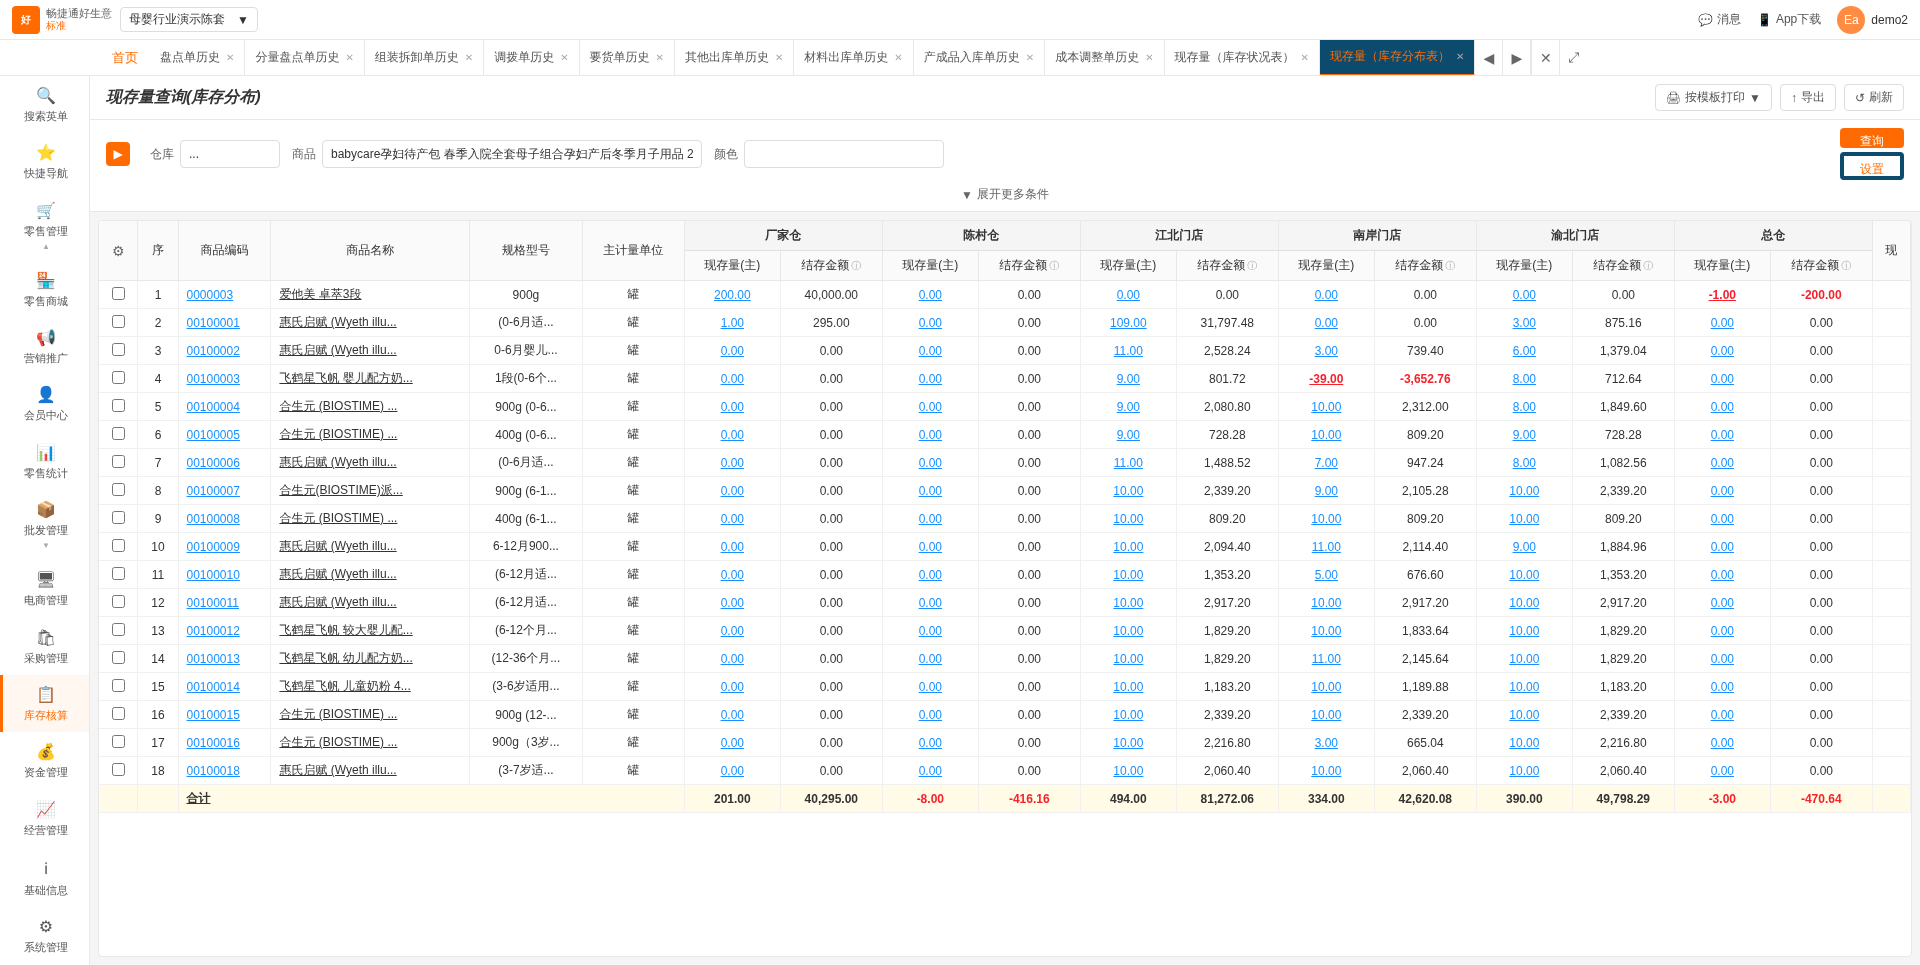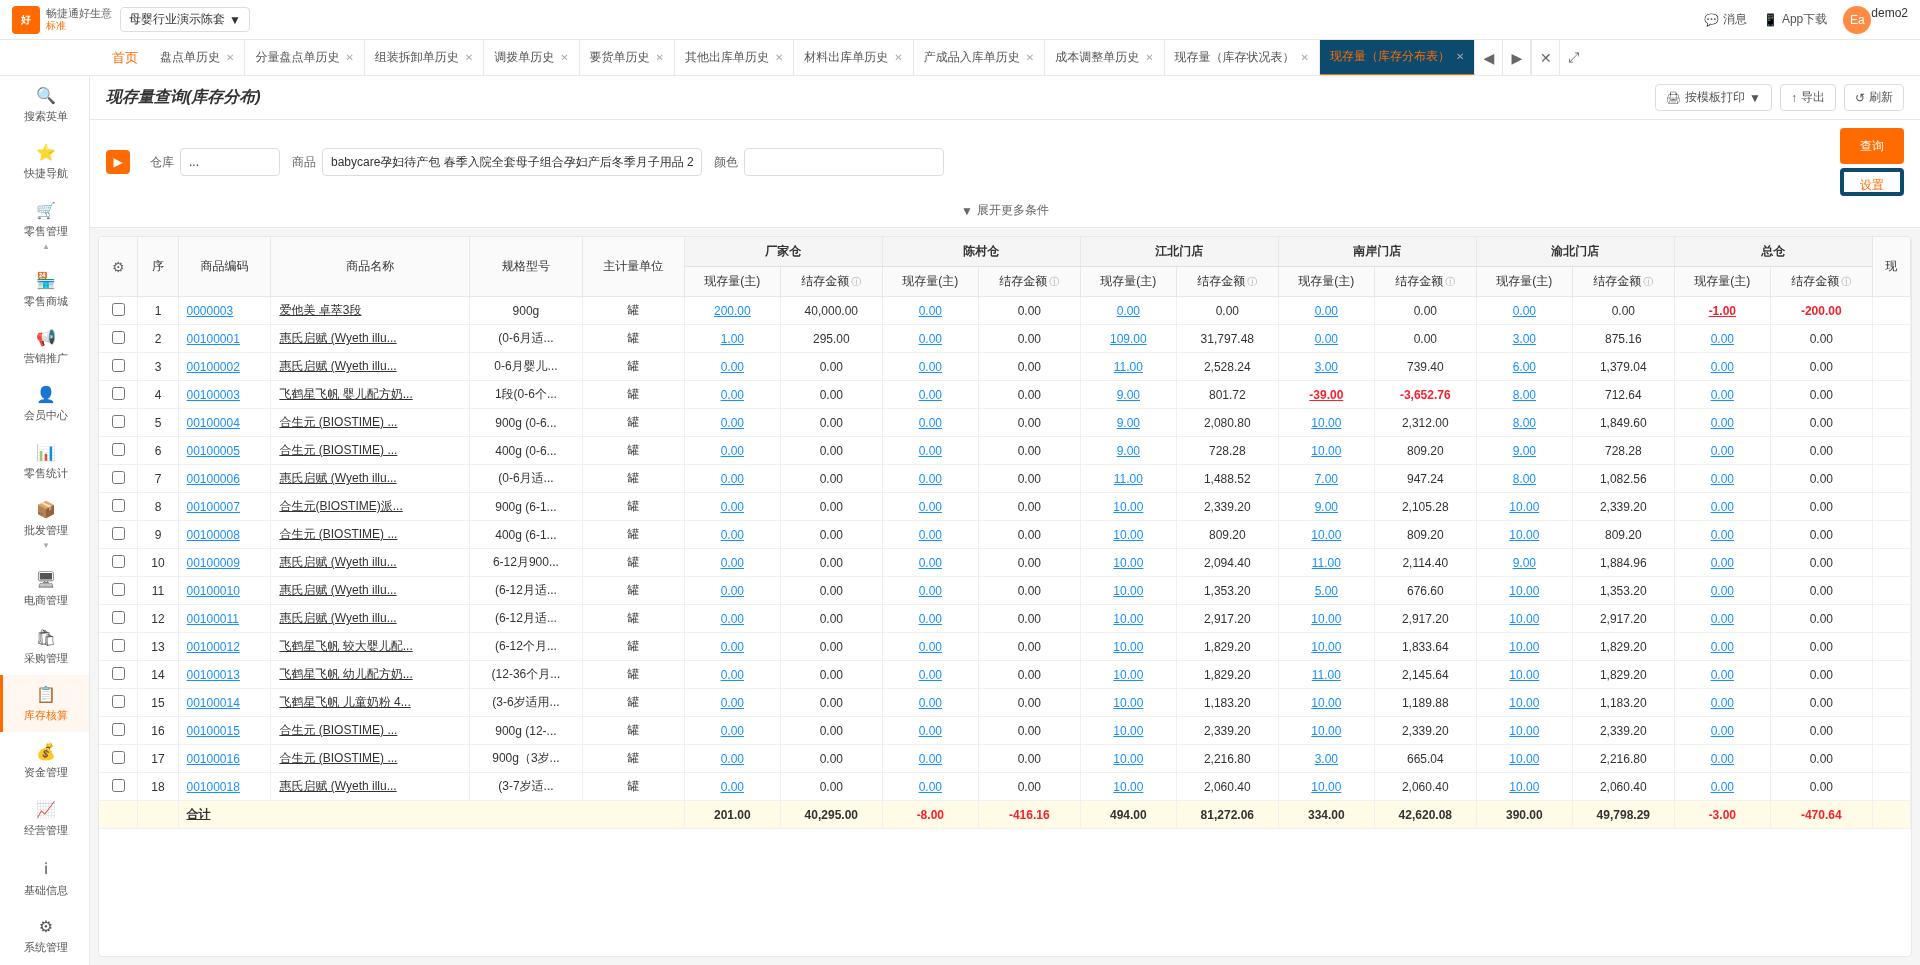--- a/index.html
+++ b/index.html
@@ -4,24 +4,24 @@
   <style>
     * { box-sizing: border-box; margin: 0; padding: 0; }
     body { font-family: 'Microsoft YaHei', Arial, sans-serif; font-size: 12px; background: #f5f5f5; color: #333; overflow: hidden; height: 965px; }
 
     
     .top-bar { height: 40px; background: #fff; display: flex; align-items: center; justify-content: space-between; padding: 0 12px; border-bottom: 1px solid #e8e8e8; }
     .top-bar-left { display: flex; align-items: center; gap: 8px; }
     .logo-area { display: flex; align-items: center; gap: 6px; }
     .logo-icon { width: 28px; height: 28px; background: #ff6b00; border-radius: 4px; display: flex; align-items: center; justify-content: center; color: #fff; font-size: 10px; font-weight: bold; }
     .logo-text { font-size: 11px; color: #666; line-height: 1.2; }
-    .industry-selector { display: flex; align-items: center; gap: 4px; border: 1px solid #ddd; border-radius: 4px; padding: 3px 8px; cursor: pointer; background: #fff; color: #333; font-size: 12px; }
+    .industry-selector { display: flex; align-items: center; gap: 12px; border: 1px solid #ddd; border-radius: 4px; padding: 3px 8px; cursor: pointer; background: #fff; color: #333; font-size: 12px; }
     .top-bar-right { display: flex; align-items: center; gap: 16px; }
     .top-action { display: flex; align-items: center; gap: 4px; cursor: pointer; color: #555; font-size: 12px; }
-    .user-area { display: flex; cursor: pointer; }
+    .user-area { display: flex; align-items: center; gap: 6px; cursor: pointer; }
     .user-avatar { width: 28px; height: 28px; border-radius: 50%; background: #ff8c42; display: flex; align-items: center; justify-content: center; color: #fff; font-size: 12px; }
 
     
     .tab-bar { height: 36px; background: #fff; display: flex; align-items: center; border-bottom: 1px solid #e8e8e8; overflow: hidden; padding-left: 100px; }
     .tab-item { display: flex; align-items: center; padding: 0 10px; height: 36px; border-right: 1px solid #e8e8e8; cursor: pointer; white-space: nowrap; font-size: 12px; color: #555; flex-shrink: 0; }
     .tab-item.active { background: #0c4a6e; color: #ff6b00; border-bottom: 2px solid #ff6b00; }
     .tab-item .tab-close { margin-left: 6px; color: #aaa; font-size: 10px; }
     .tab-nav-btn { width: 28px; height: 36px; display: flex; align-items: center; justify-content: center; cursor: pointer; color: #666; font-size: 14px; flex-shrink: 0; border-right: 1px solid #e8e8e8; }
     .tab-close-btn { width: 28px; height: 36px; display: flex; align-items: center; justify-content: center; cursor: pointer; color: #666; font-size: 14px; flex-shrink: 0; border-left: 1px solid #e8e8e8; }
     .tab-expand-btn { width: 28px; height: 36px; display: flex; align-items: center; justify-content: center; cursor: pointer; color: #666; font-size: 14px; flex-shrink: 0; border-left: 1px solid #e8e8e8; }
@@ -52,21 +52,21 @@
     
     .filter-area { background: #fff; padding: 8px 16px; border-bottom: 1px solid #e8e8e8; }
     .filter-row { display: flex; align-items: center; gap: 12px; flex-wrap: wrap; }
     .filter-item { display: flex; align-items: center; gap: 6px; }
     .filter-label { color: #666; white-space: nowrap; font-size: 12px; }
     .filter-input { border: 1px solid #ddd; border-radius: 4px; padding: 4px 8px; font-size: 12px; color: #333; background: #fff; height: 28px; }
     .filter-input.product-input { width: 380px; }
     .filter-input.color-input { width: 200px; }
     .filter-warehouse { min-width: 100px; border: 1px solid #ddd; border-radius: 4px; padding: 4px 8px; font-size: 12px; height: 28px; cursor: pointer; }
     .expand-conditions { display: flex; align-items: center; gap: 4px; color: #666; cursor: pointer; font-size: 12px; margin-top: 6px; justify-content: center; }
-    .search-btn { background: #ff6b00; color: #fff; border: none; border-radius: 4px; padding: 5px 16px; cursor: pointer; font-size: 12px; height: 36px; }
+    .search-btn { background: #ff6b00; color: #fff; border: none; border-radius: 4px; padding: 5px 16px; cursor: pointer; font-size: 12px; height: 20px; }
     .setting-btn { background: #fff; color: #ff6b00; border: 4px solid #0c4a6e; border-radius: 4px; padding: 5px 16px; cursor: pointer; font-size: 12px; height: 28px; }
     .orange-arrow { width: 24px; height: 24px; background: #ff6b00; border-radius: 4px; display: flex; align-items: center; justify-content: center; color: #fff; cursor: pointer; font-size: 12px; margin-right: 8px; }
     .filter-btns { display: flex; flex-direction: column; gap: 4px; margin-left: auto; }
 
     
     .table-area { flex: 1; overflow: auto; background: #fff; margin: 8px; border: 1px solid #e8e8e8; border-radius: 4px; }
     table { width: 100%; border-collapse: collapse; font-size: 12px; }
     thead th { background: #fafafa; border-bottom: 1px solid #e8e8e8; border-right: 1px solid #e8e8e8; padding: 6px 8px; text-align: center; white-space: nowrap; position: sticky; top: 0; z-index: 1; color: #333; font-weight: 500; }
     thead th.group-header { background: #f5f5f5; font-weight: bold; border-bottom: 1px solid #e0e0e0; }
     tbody tr { border-bottom: 1px solid #f0f0f0; }

